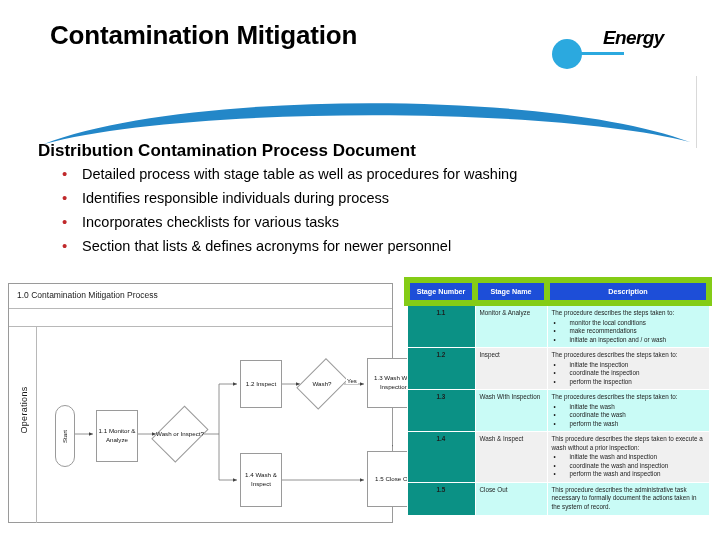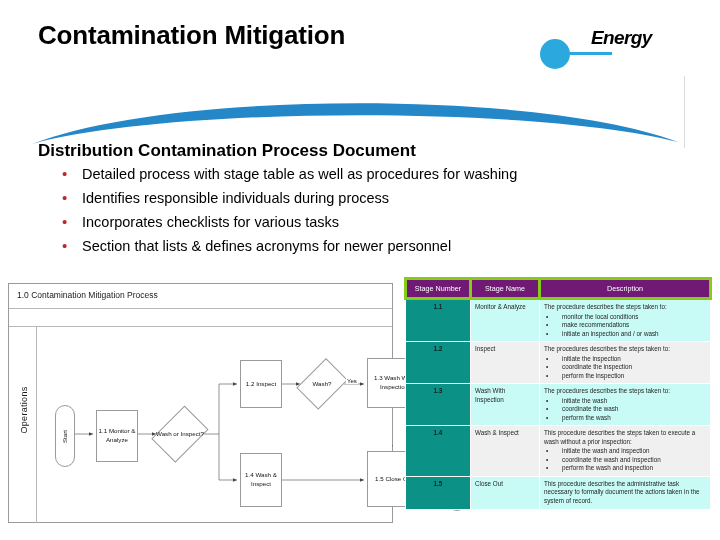--- a/index.html
+++ b/index.html
@@ -12,21 +12,21 @@
     height: 540px;
     position: relative;
     overflow: hidden;
     font-family: "Liberation Sans", sans-serif;
     color: #000000;
   }
 
   
   #header-area {
     position: absolute;
-    left: 0; top: 0;
+    left: 12px; top: 0;
     width: 701px; height: 150px;
   }
   #slide-title {
     position: absolute;
     left: 38px; top: 20px;
     width: 480px;
     font-size: 26px;
     font-weight: bold;
     line-height: 1.22;
     letter-spacing: -0.2px;
@@ -233,27 +233,27 @@
 
   
   #stage-table {
     position: absolute;
     left: 404px; top: 277px;
     width: 308px;
     border-collapse: collapse;
     table-layout: fixed;
   }
   #stage-table th {
-    background: #701a75;
+    background: #1d4ed8;
     color: #ffffff;
     font-size: 7.2px;
-    font-weight: normal;
+    font-weight: bold;
     text-align: center;
     padding: 4px 2px;
-    border: 3px solid #84cc16;
+    border: 6px solid #84cc16;
     line-height: 1.25;
   }
   #stage-table td {
     border: 1px solid #ffffff;
     vertical-align: top;
     font-size: 6.3px;
     line-height: 1.35;
     padding: 3px 4px;
     color: #1d1d1d;
   }

